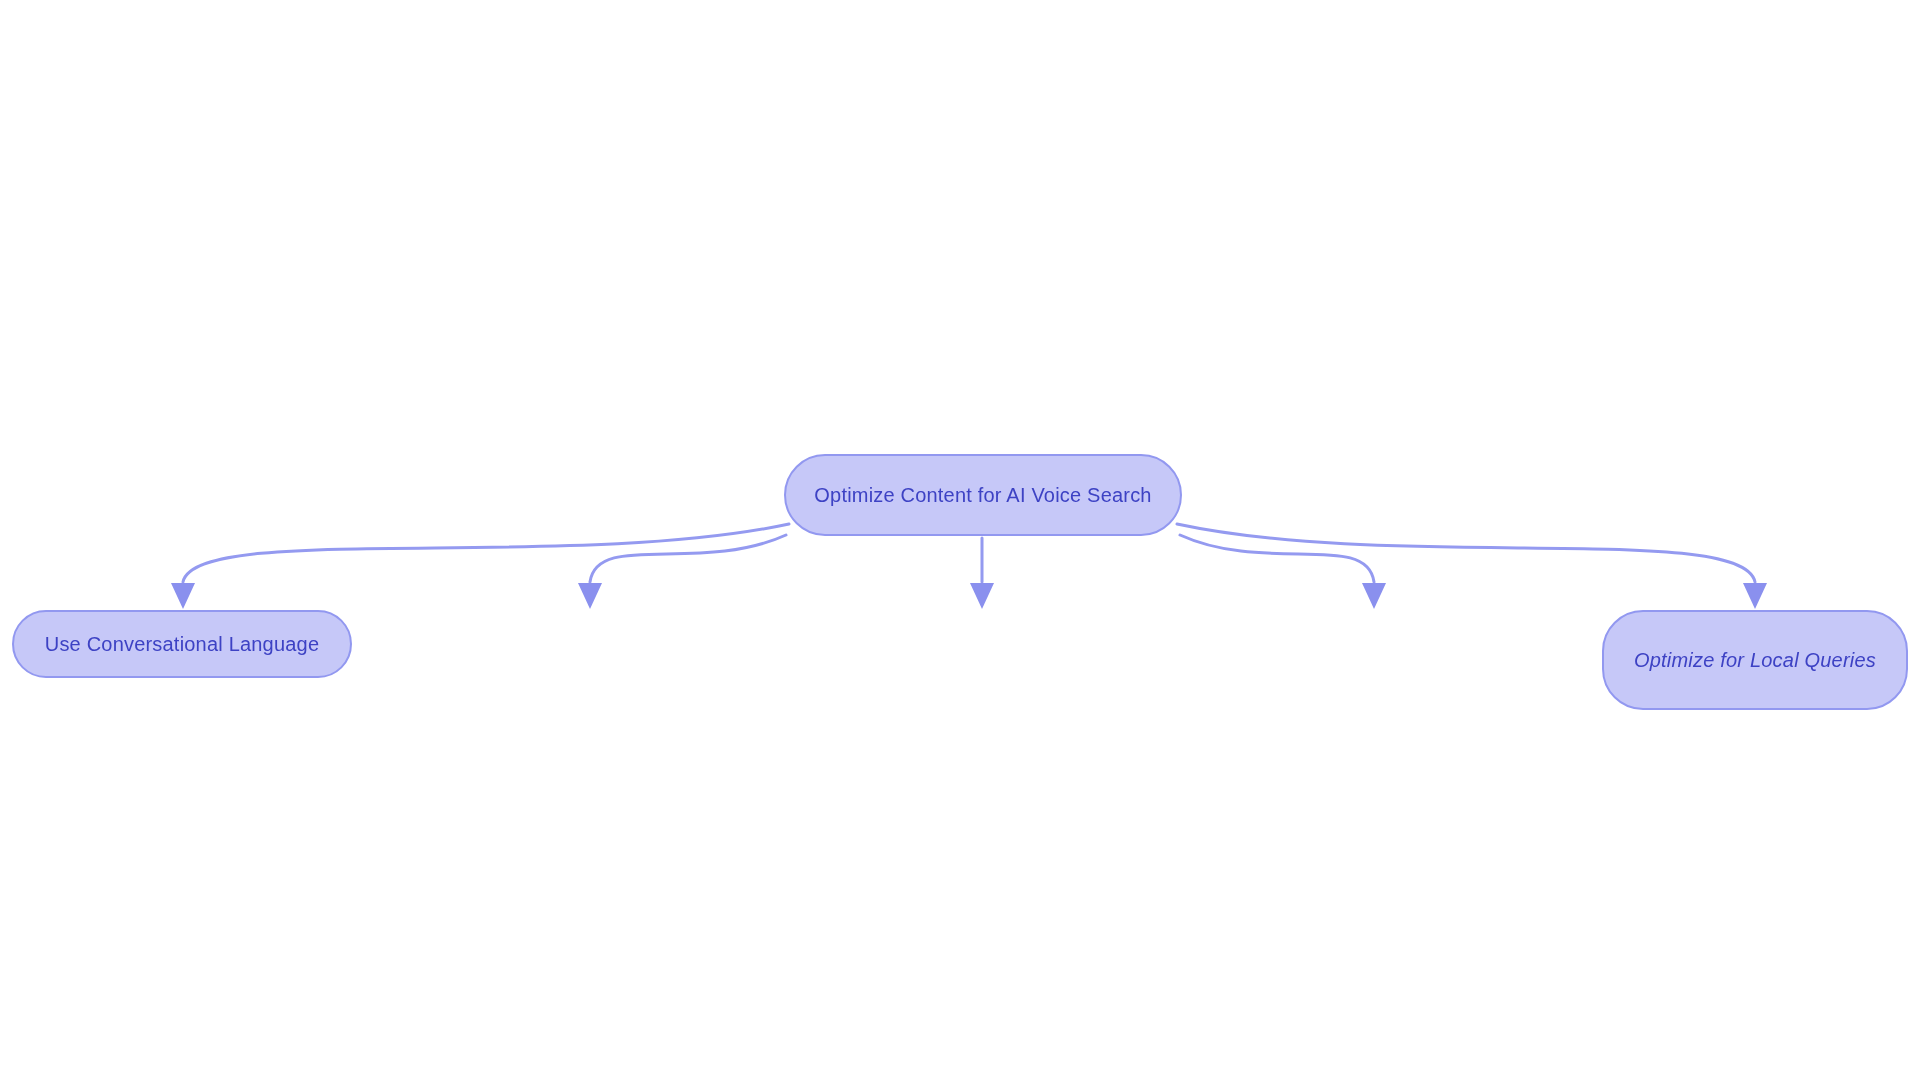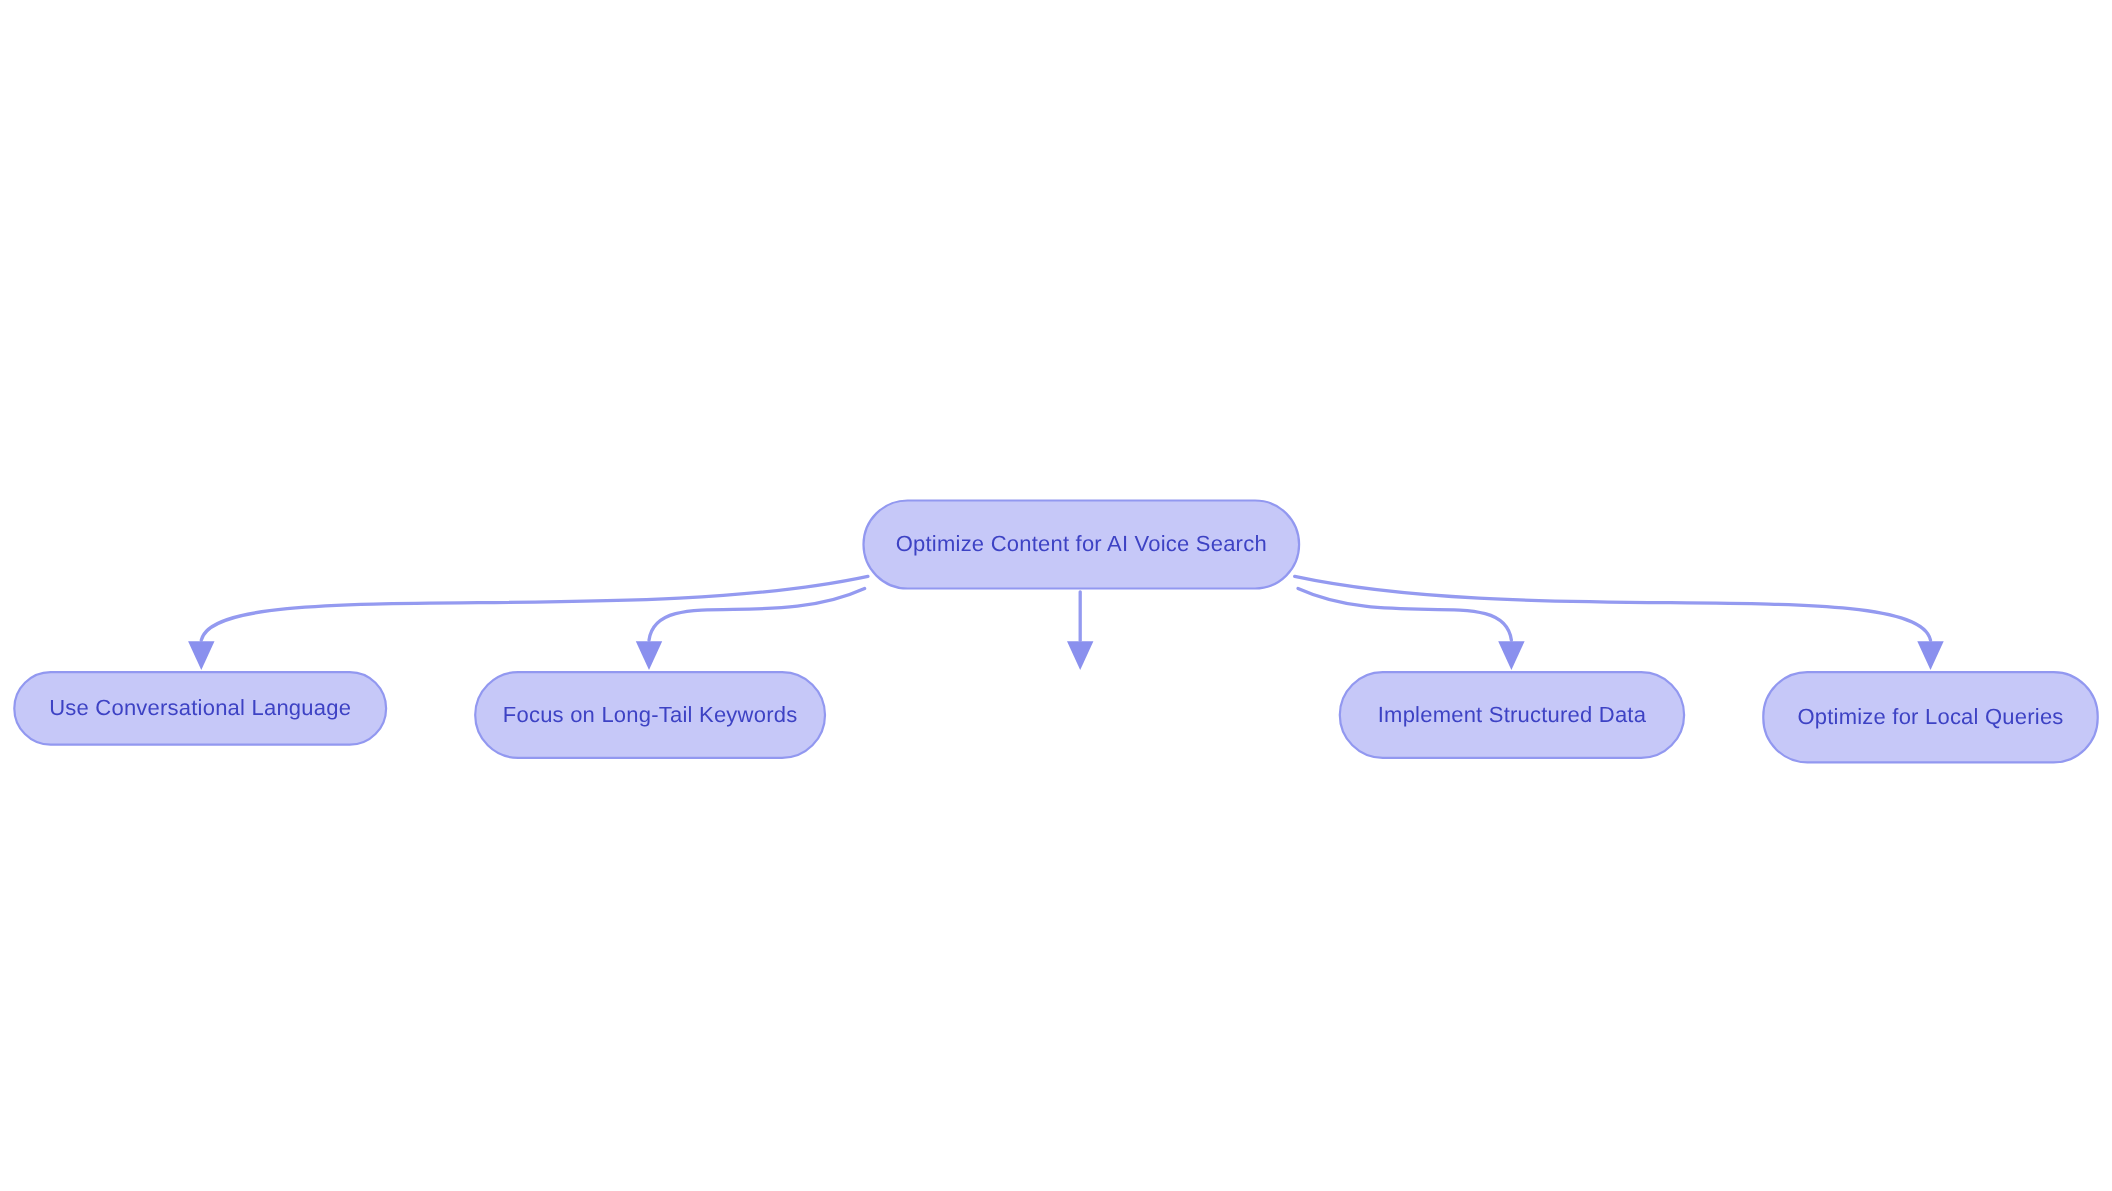--- a/index.html
+++ b/index.html
@@ -46,21 +46,21 @@
     font-size: 20px;
     letter-spacing: 0.2px;
     text-align: center;
     white-space: nowrap;
   }
   .node-root  { left: 784px;  top: 420px; width: 398px; height: 82px; }
   .node-c1    { left: 12px;   top: 576px; width: 340px; height: 68px; }
   .node-c2    { left: 431px;  top: 576px; width: 320px; height: 80px; }
   .node-c3    { left: 823px;  top: 576px; width: 317px; height: 80px; }
   .node-c4    { left: 1217px; top: 576px; width: 315px; height: 80px; }
-  .node-c5    { left: 1602px; top: 576px; width: 306px; height: 84px; }
+  .node-c5    { left: 1602px; top: 576px; width: 306px; height: 100px; font-style: italic; }
 </style>
 </head>
 <body>
 
 <div class="canvas">
 
   <svg class="edges" viewBox="0 0 1920 1083">
     <path class="connector" d="M 789 490 C 570 537, 196 488, 183 548"></path>
     <path class="connector" d="M 786 501 C 700 540, 597 497, 590 548"></path>
     <path class="connector" d="M 982 504 L 982 548"></path>
@@ -75,26 +75,20 @@
   </svg>
 
   <div class="node node-root">
     <span>Optimize Content for AI Voice Search</span>
   </div>
 
   <div class="node node-c1">
     <span>Use Conversational Language</span>
   </div>
 
-  <div class="node node-c2">
-    <span>Focus on Long-Tail Keywords</span>
-  </div>
 
 
-  <div class="node node-c4">
-    <span>Implement Structured Data</span>
-  </div>
 
   <div class="node node-c5">
     <span>Optimize for Local Queries</span>
   </div>
 
 </div>
 
 </body></html>

